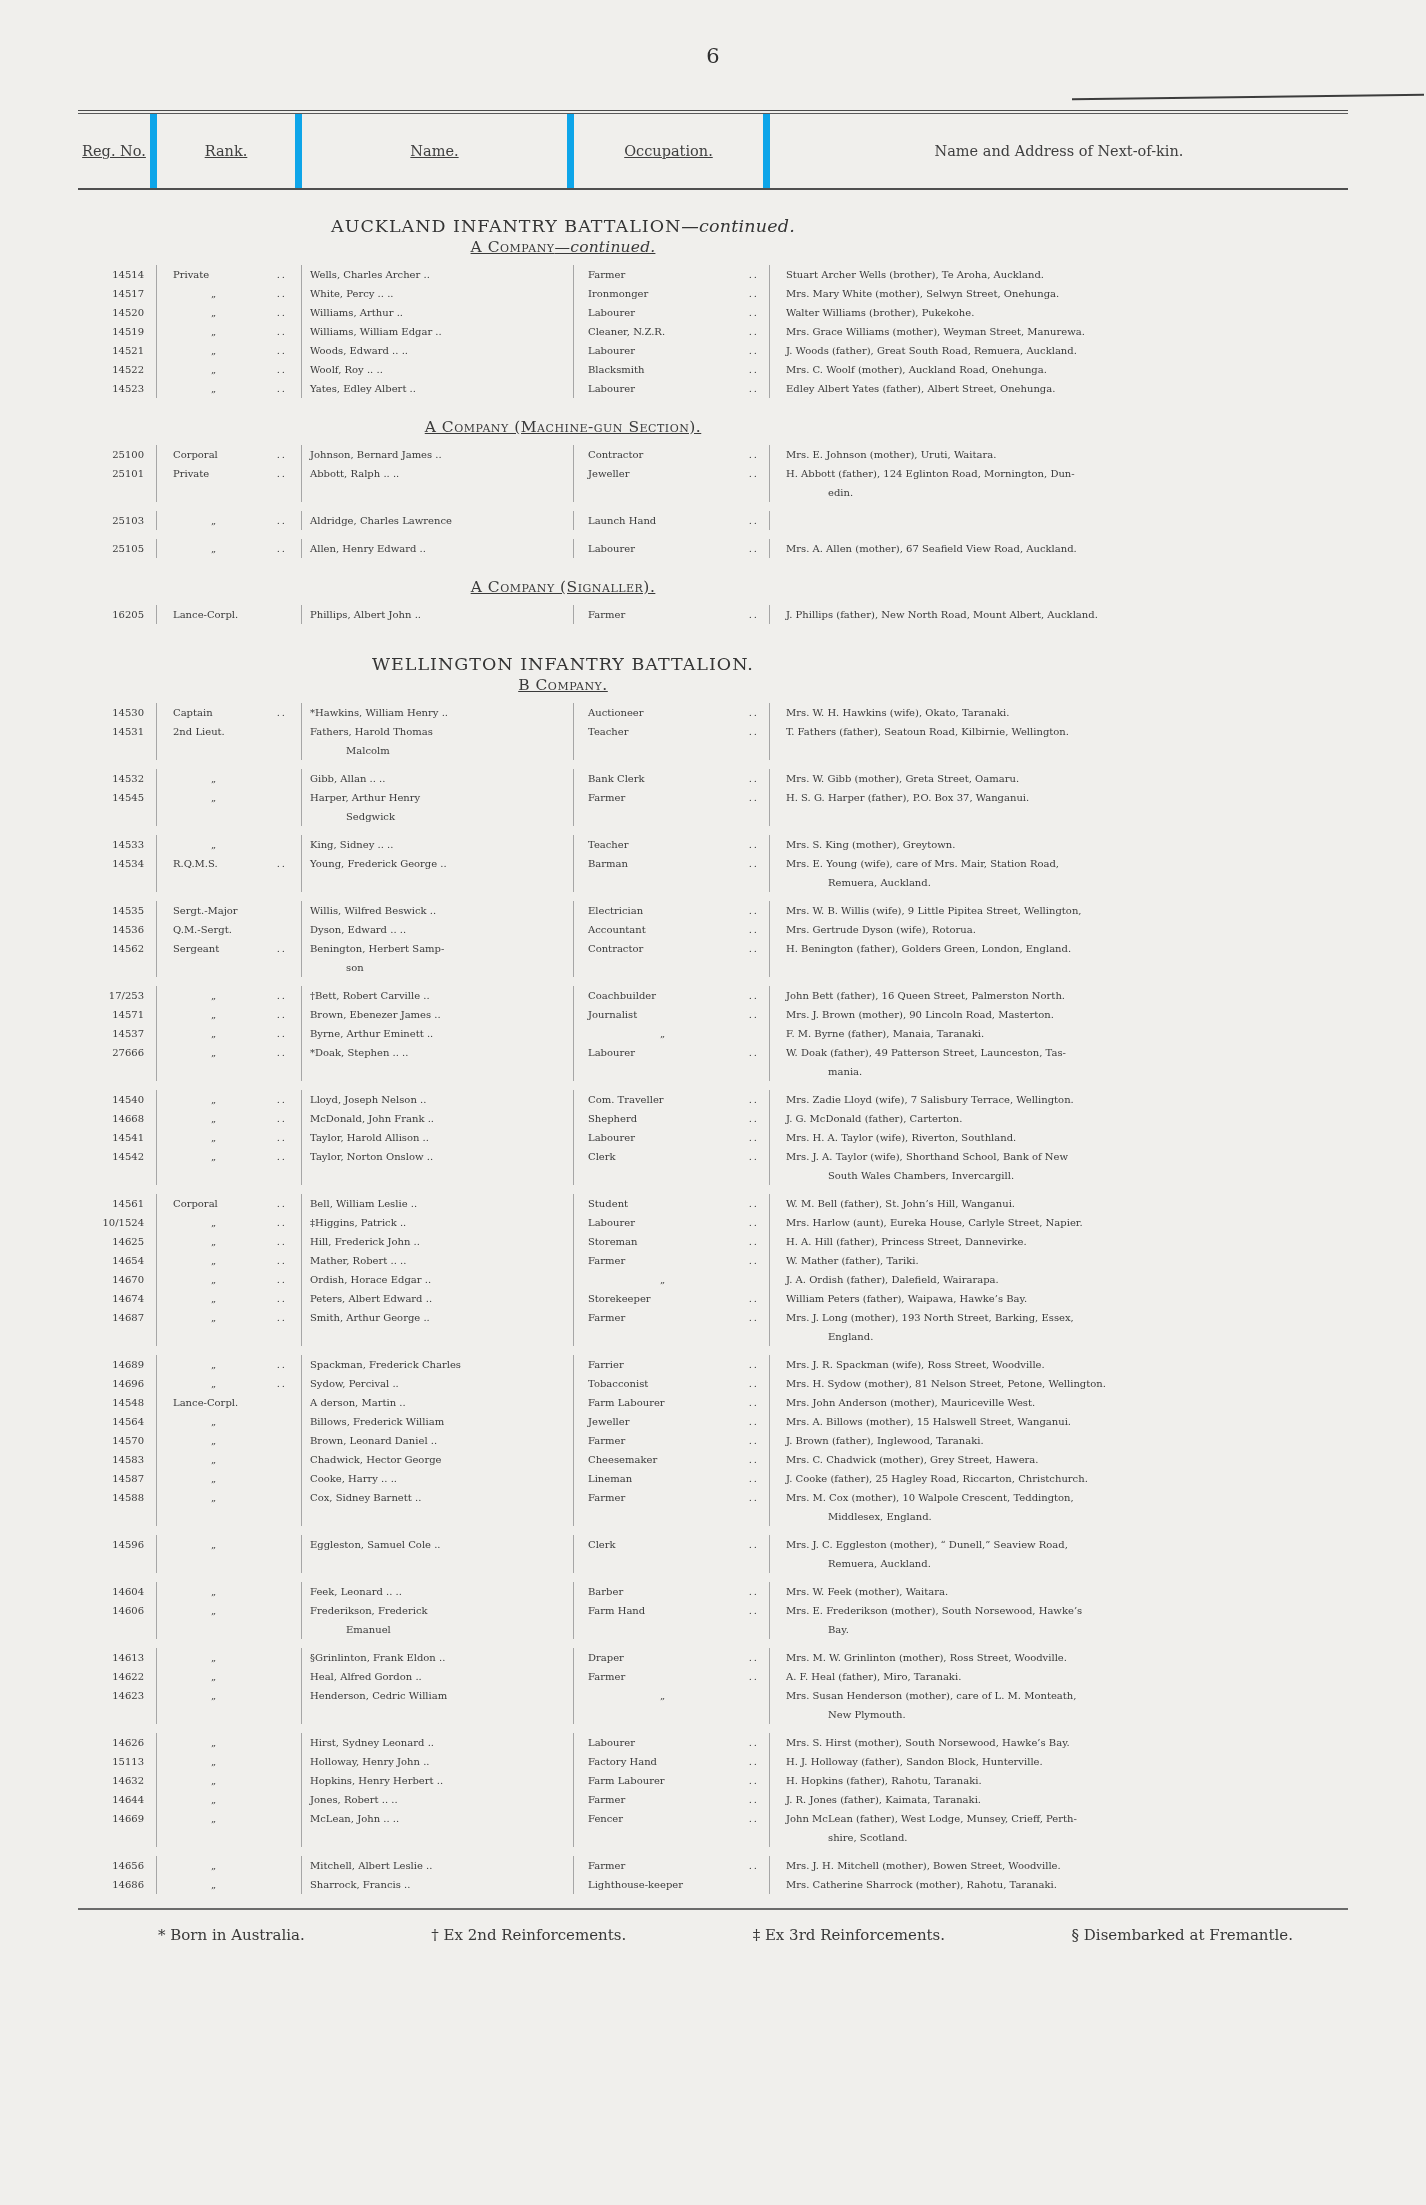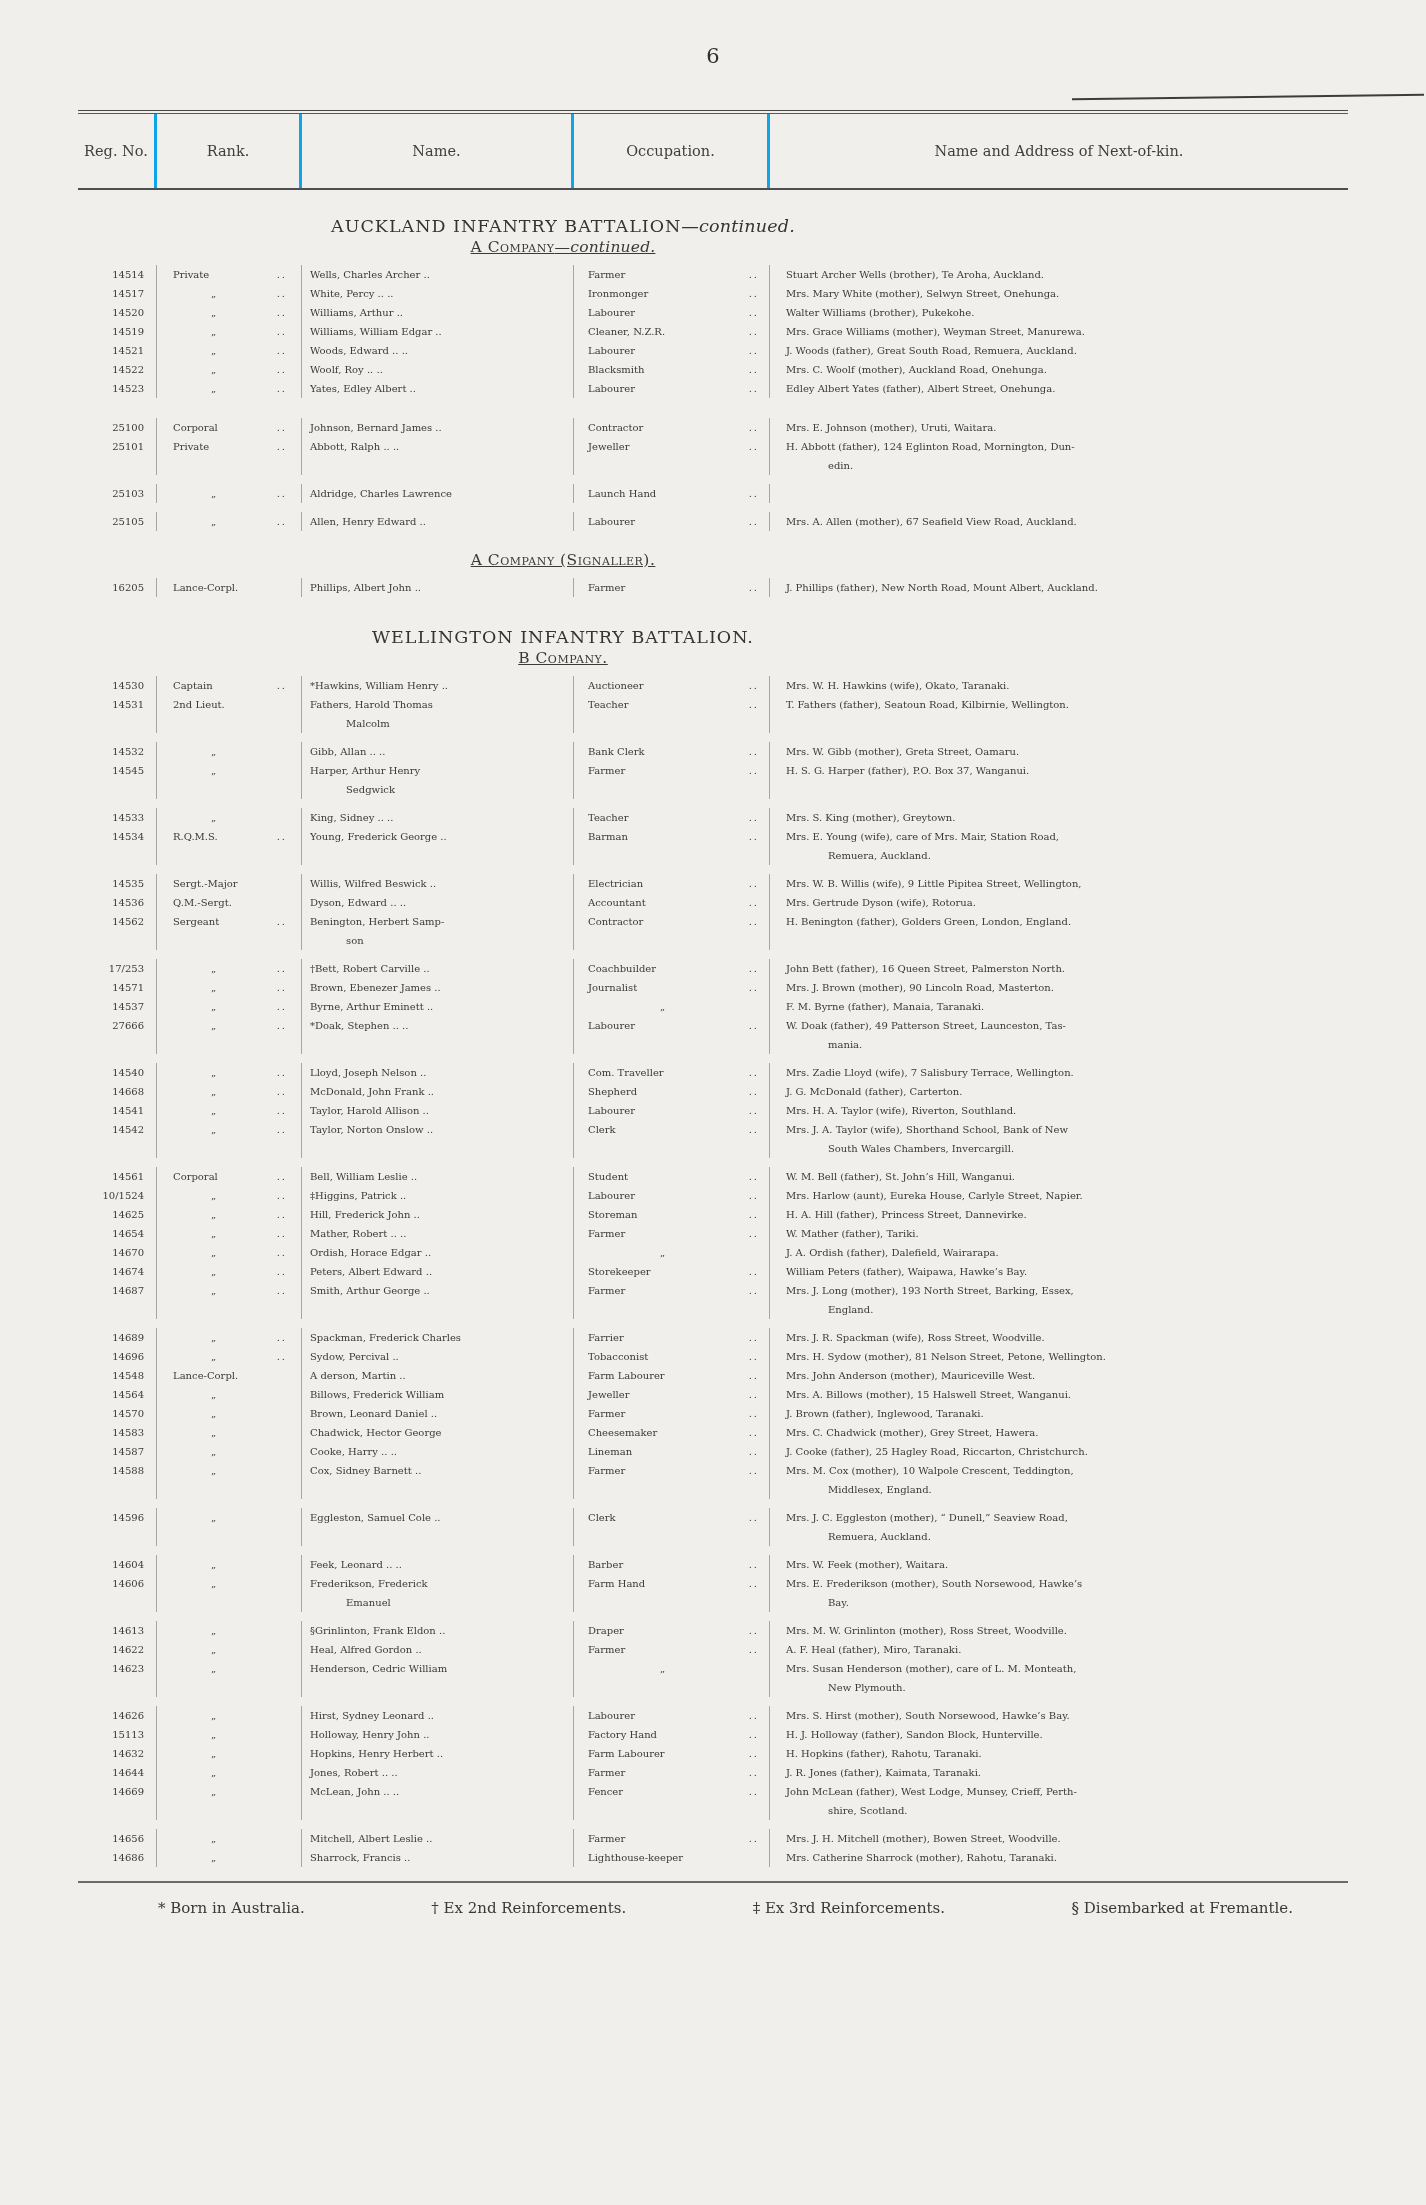--- a/index.html
+++ b/index.html
@@ -12,21 +12,21 @@
   .page-number { position:absolute; top:44px; left:0; width:1426px; text-align:center;
     font-size:21px; color:#2f2f2f; }
   .scan-artifact { position:absolute; top:96px; left:1072px; width:352px; height:0;
     border-top:2px solid #3c3c3c; transform:rotate(-0.7deg); }
   .table { position:absolute; top:110px; left:78px; width:1270px; }
   .top-rule { height:2px; border-top:1px solid #4a4a4a; border-bottom:1px solid #5a5a5a; }
   .grid { display:grid; grid-template-columns:79px 145px 272px 196px 1fr; }
   .thead { height:74px; border-bottom:2px solid #4f4f4f; }
   .thead .hcell { display:flex; align-items:center; justify-content:center;
     font-size:14.5px; color:#3f3f3f; text-align:center; }
-  .thead .hcell.sep { border-right:3px solid #0ea5e9; }
+  .thead .hcell.sep { border-right:7px solid #0ea5e9;text-decoration:underline; }
   .sections { padding-top:2px; }
   .section { margin-top:24px; }
   .section.sp { margin-top:20px; }
   .section.spl { margin-top:30px; }
   .headwrap { width:970px; text-align:center; }
   .sec-title { font-size:17.5px; letter-spacing:1px; color:#343434; margin:4px 0 2px; }
   .sec-sub { font-size:15.5px; font-variant:small-caps; letter-spacing:.5px; margin:1px 0 9px;text-decoration:underline; }
   .it { font-style:italic; font-variant:normal; letter-spacing:.2px; }
   .group { margin-bottom:9px; }
   .group:last-child { margin-bottom:0; }
@@ -188,20 +188,23 @@
                 <span class="main">Labourer</span>
                 <span class="dots">..</span>
               </div>
               <div class="cell cell-nok">
                 <span class="main">Edley Albert Yates (father), Albert Street, Onehunga.</span>
               </div>
             </div>
           </div>
         </div>
         <div class="section sp">
+          <div class="headwrap">
+            <div class="sec-sub"><span>A Company (Machine-gun Section).</span></div>
+          </div>
           <div class="group">
             <div class="grid row">
               <div class="cell cell-reg">25100</div>
               <div class="cell cell-rank">
                 <span class="main">Corporal</span>
                 <span class="dots">..</span>
               </div>
               <div class="cell cell-name">
                 <span class="main">Johnson, Bernard James ..</span>
               </div>

